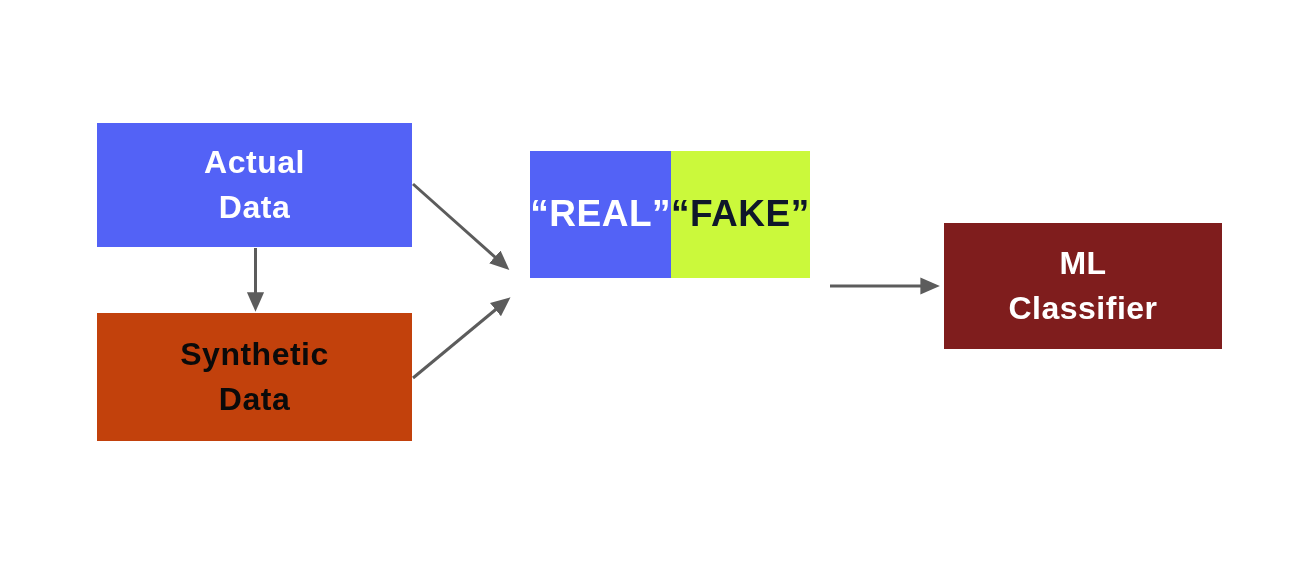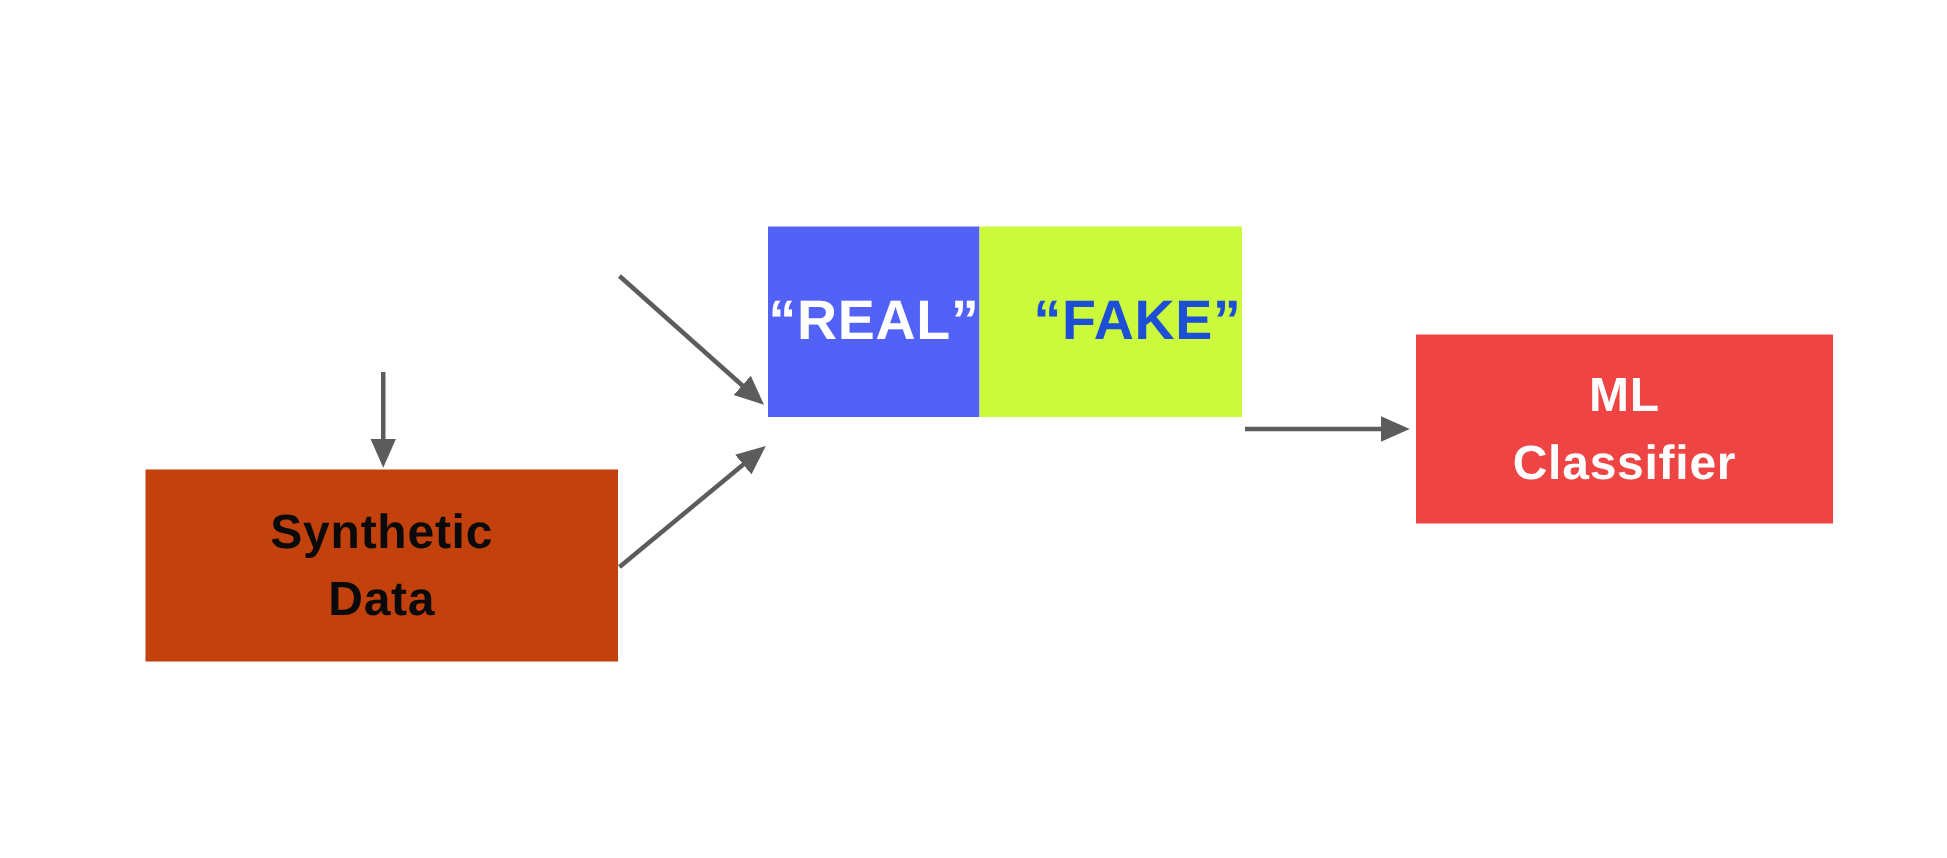--- a/index.html
+++ b/index.html
@@ -62,31 +62,34 @@
       <marker id="ah" viewBox="0 0 10 10" refX="7" refY="5" markerWidth="6.5" markerHeight="6.5" orient="auto-start-reverse">
         <path id="ah-path" d="M 0 0.6 L 10 5 L 0 9.4 z" fill="#5C5C5C"></path>
       </marker>
     </defs>
   <line x1="255.5" y1="248" x2="255.5" y2="306" stroke="#5C5C5C" stroke-width="3" marker-end="url(#ah)"></line>
       <line x1="413" y1="184" x2="505" y2="266" stroke="#5C5C5C" stroke-width="3" marker-end="url(#ah)"></line>
       <line x1="413" y1="378" x2="506" y2="301" stroke="#5C5C5C" stroke-width="3" marker-end="url(#ah)"></line>
       <line x1="830" y1="286" x2="934" y2="286" stroke="#5C5C5C" stroke-width="3" marker-end="url(#ah)"></line>
     </svg>
 
+  <div class="box box-actual" style="background-color: rgb(83, 98, 246); color: rgb(255, 255, 255);">
+    <span class="label">Actual Data</span>
+  </div>
 
   <div class="box box-synthetic" style="background-color: #c2410c; color: rgb(10, 10, 10);">
     <span class="label">Synthetic Data</span>
   </div>
 
   <div class="box box-stack">
     <div class="stack-section quoted" style="background-color: rgb(83, 98, 246); color: rgb(255, 255, 255);">
       <span class="label">“REAL”</span>
     </div>
-    <div class="stack-section quoted" style="background-color: rgb(203, 249, 59); color: #1d4ed8; padding-left: 36px;">
+    <div class="stack-section quoted" style="background-color: rgb(203, 249, 59); color: #0f172a;">
       <span class="label">“FAKE”</span>
     </div>
   </div>
 
-  <div class="box box-classifier" style="background-color: #ef4444; color: rgb(255, 255, 255);">
+  <div class="box box-classifier" style="background-color: #7f1d1d; color: rgb(255, 255, 255);">
     <span class="label">ML Classifier</span>
   </div>
 
 </div>
 
 </body></html>

